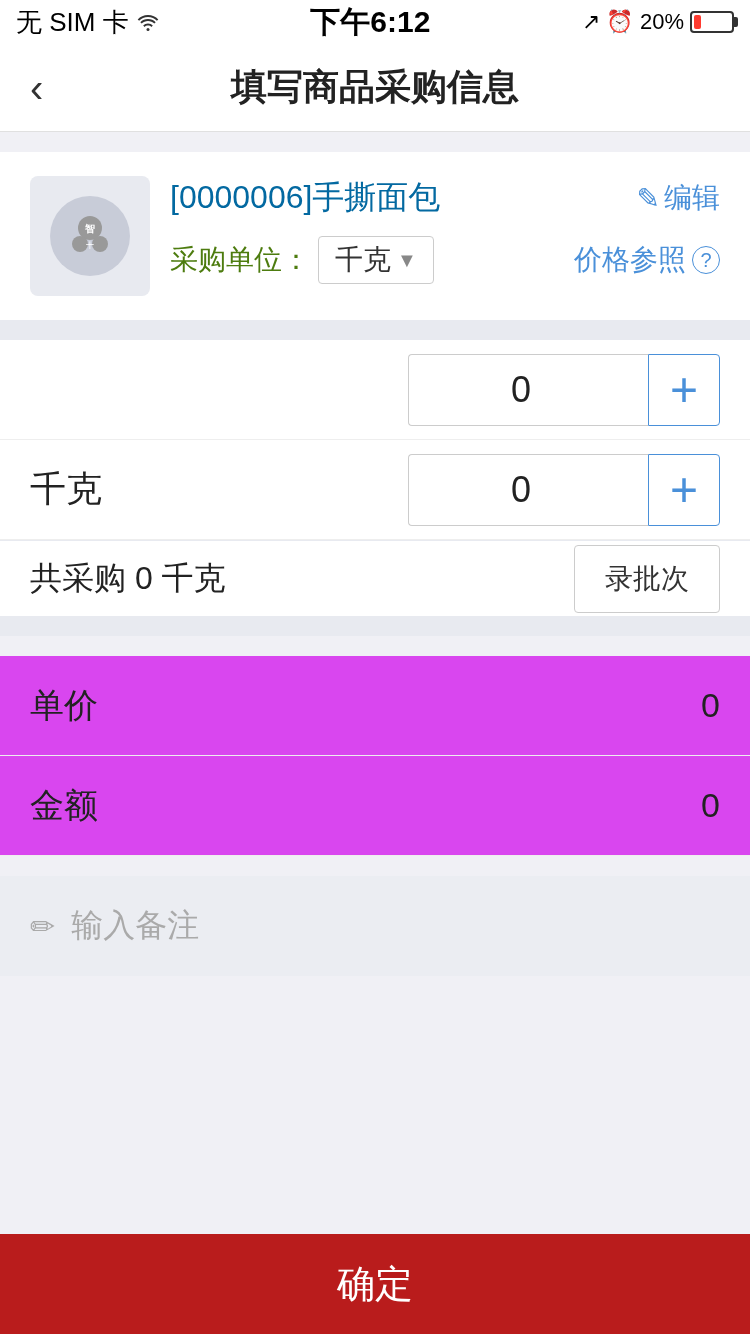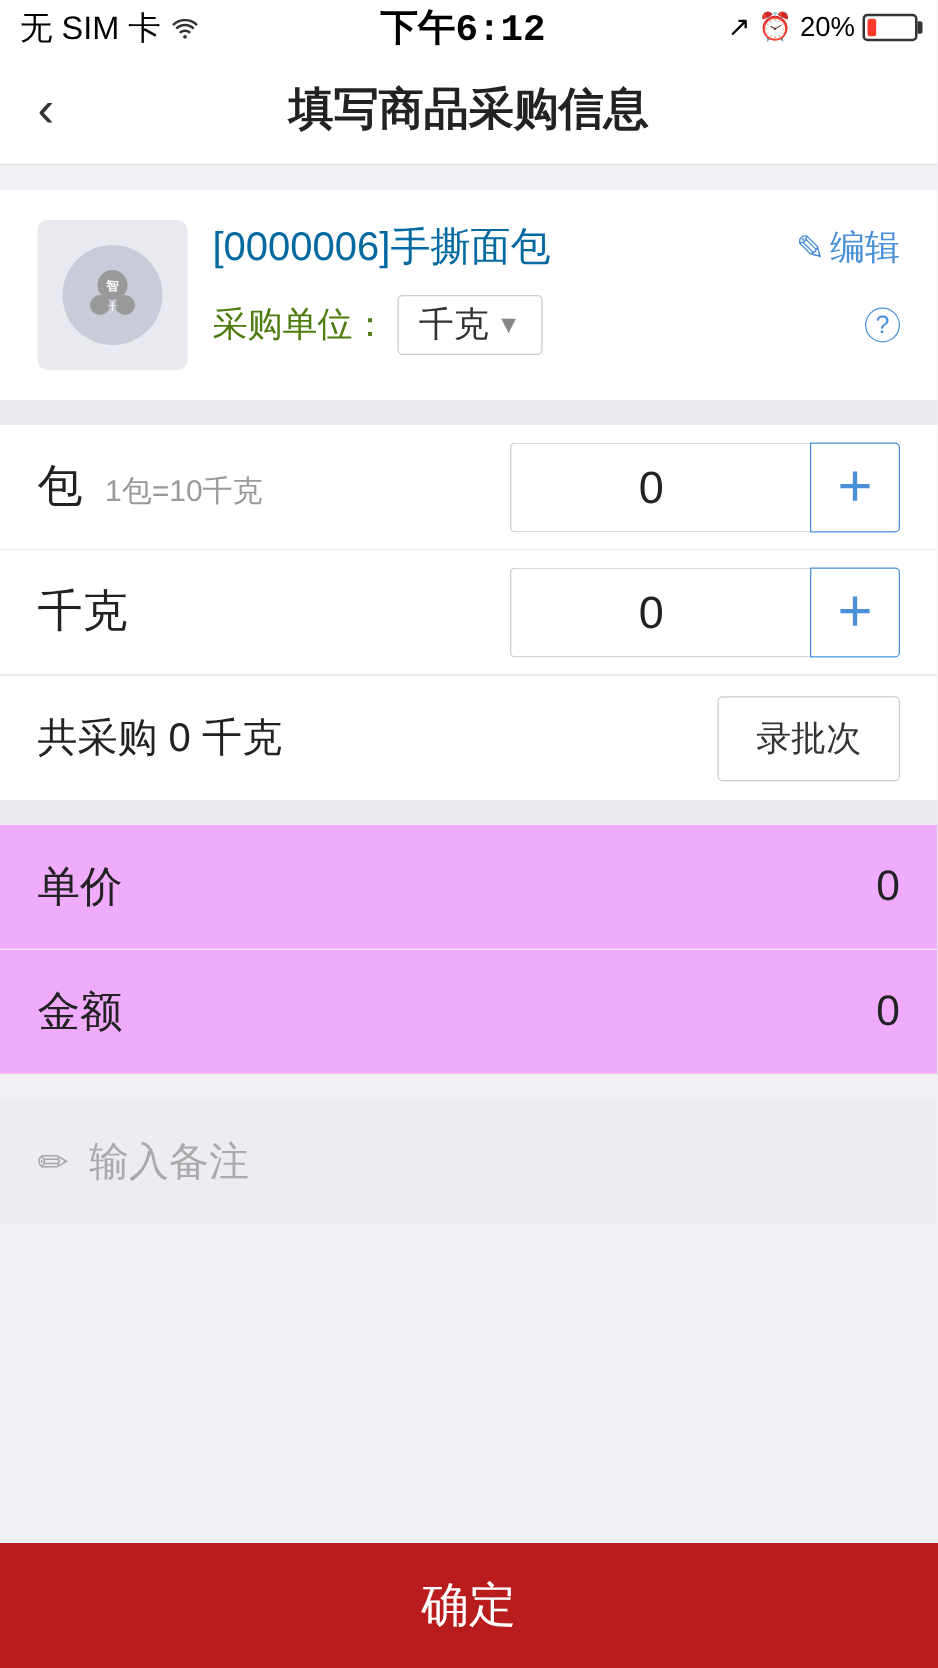--- a/index.html
+++ b/index.html
@@ -27,21 +27,20 @@
     }
     .status-left {
       display: flex;
       align-items: center;
       gap: 8px;
       font-size: 26px;
     }
     .status-center {
       font-size: 30px;
       font-weight: 600;
-      font-family: Liberation Mono, monospace;
     }
     .status-right {
       display: flex;
       align-items: center;
       gap: 6px;
       font-size: 24px;
     }
     .battery-body {
       width: 44px;
       height: 22px;
@@ -240,40 +239,41 @@
       line-height: 1;
     }
 
     
     .total-row {
       background: #fff;
       display: flex;
       align-items: center;
       justify-content: space-between;
       padding: 0 30px;
-      height: 100px;
+      height: 76px;
       border-top: 1px solid #e8eaf0;
     }
     .total-label {
       font-size: 32px;
       color: #222;
     }
     .record-btn {
       border: 1px solid #ccc;
       border-radius: 4px;
       padding: 14px 30px;
       font-size: 28px;
       color: #333;
       background: #fff;
       cursor: pointer;
     }
 
     
     .price-section {
-      background: #f0abfc;
+      background: #d946ef;
+      margin-top: 20px;
     }
     .price-row {
       display: flex;
       align-items: center;
       justify-content: space-between;
       padding: 0 30px;
       height: 100px;
       border-bottom: 1px solid #eee;
     }
     .price-row-label {
@@ -379,35 +379,32 @@
       </div>
       <div class="unit-row">
         <div style="display:flex;align-items:center;gap:8px;">
           <span class="unit-label">采购单位：</span>
           <div class="unit-select">
             <span>千克</span>
             <span style="font-size:20px;color:#888;">▼</span>
           </div>
         </div>
         <div class="price-ref">
+          <span>价格参照</span>
           <span style="width:28px;height:28px;border:1.5px solid #4a90d9;border-radius:50%;display:flex;align-items:center;justify-content:center;font-size:20px;">?</span>
         </div>
       </div>
     </div>
   </div>
 
   <div class="section-divider"></div>
 
   <div class="input-section">
 
     <div class="input-row">
-      <span class="input-row-label">
-        <span>包</span>
-        <span class="input-row-sublabel">1包=10千克</span>
-      </span>
       <div class="input-row-right">
         <input class="qty-input" type="number" value="0" style="">
         <div class="qty-plus">+</div>
       </div>
     </div>
 
     <div class="input-row">
       <span class="input-row-label">千克</span>
       <div class="input-row-right">
         <input class="qty-input" type="number" value="0" style="">

